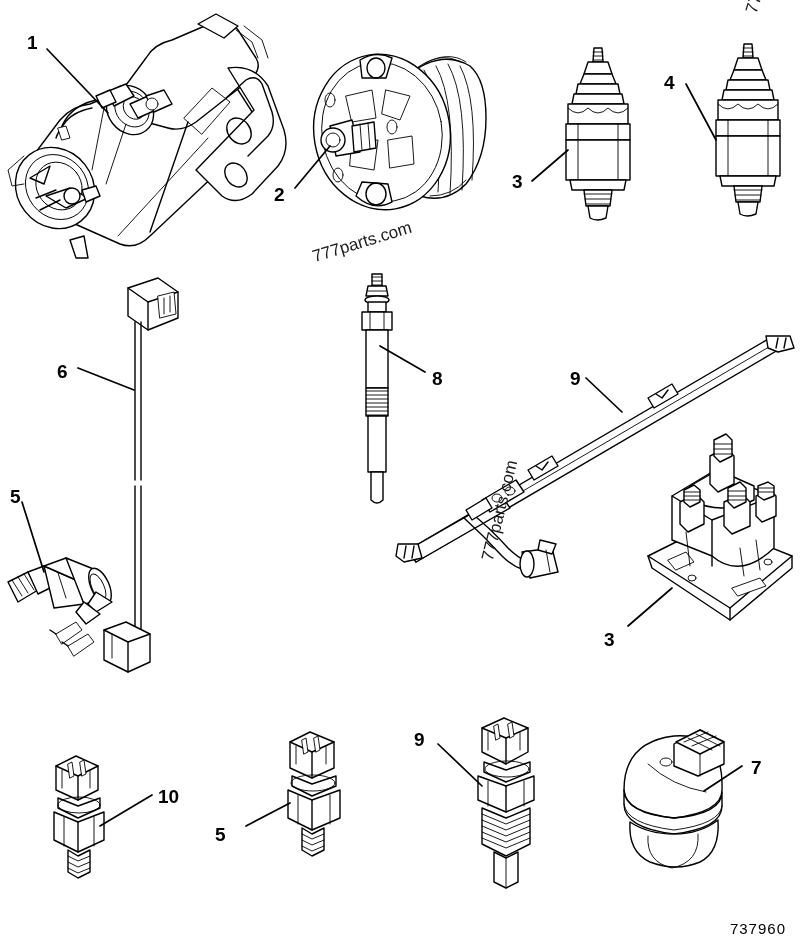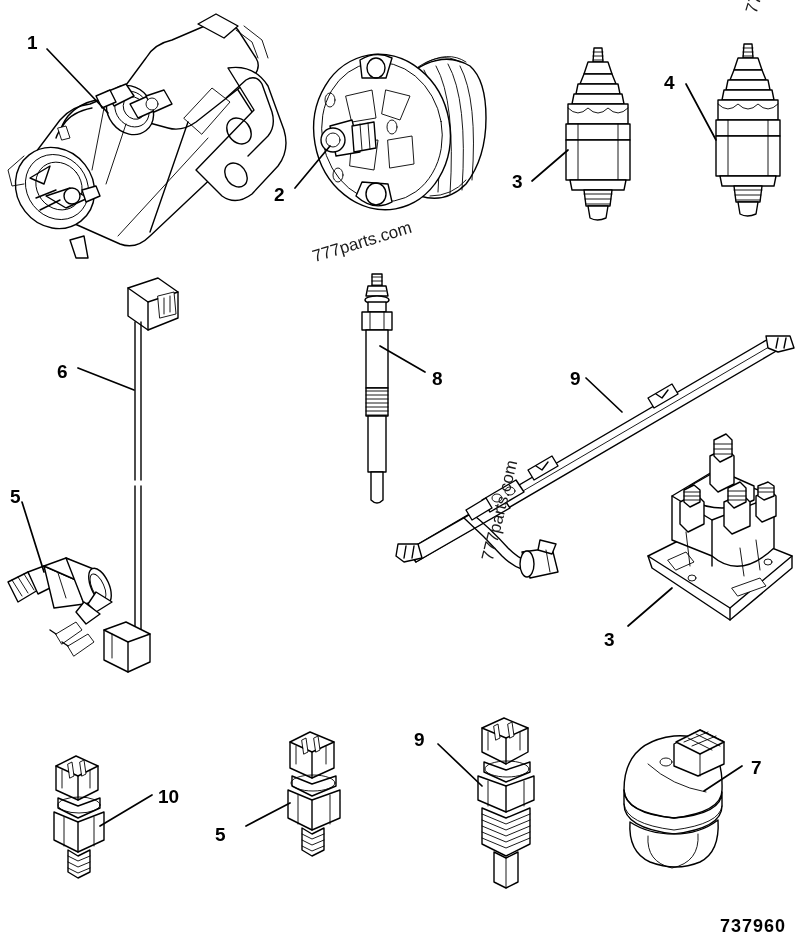--- a/index.html
+++ b/index.html
@@ -75,22 +75,22 @@
     color: #1a1a1a;
     white-space: nowrap;
     user-select: none;
     letter-spacing: 0px;
   }
   #part-number {
     position: absolute;
     right: 14px;
     bottom: 12px;
     font-family: "Liberation Sans", sans-serif;
-    font-weight: bold;
-    font-size: 18px;
+    font-weight: normal;
+    font-size: 15px;
     letter-spacing: 1px;
     color: #000000;
   }
 </style>
 </head>
 <body>
 
 <div id="diagram-root">
 
   <svg id="diagram-svg" viewBox="0 0 800 949">

